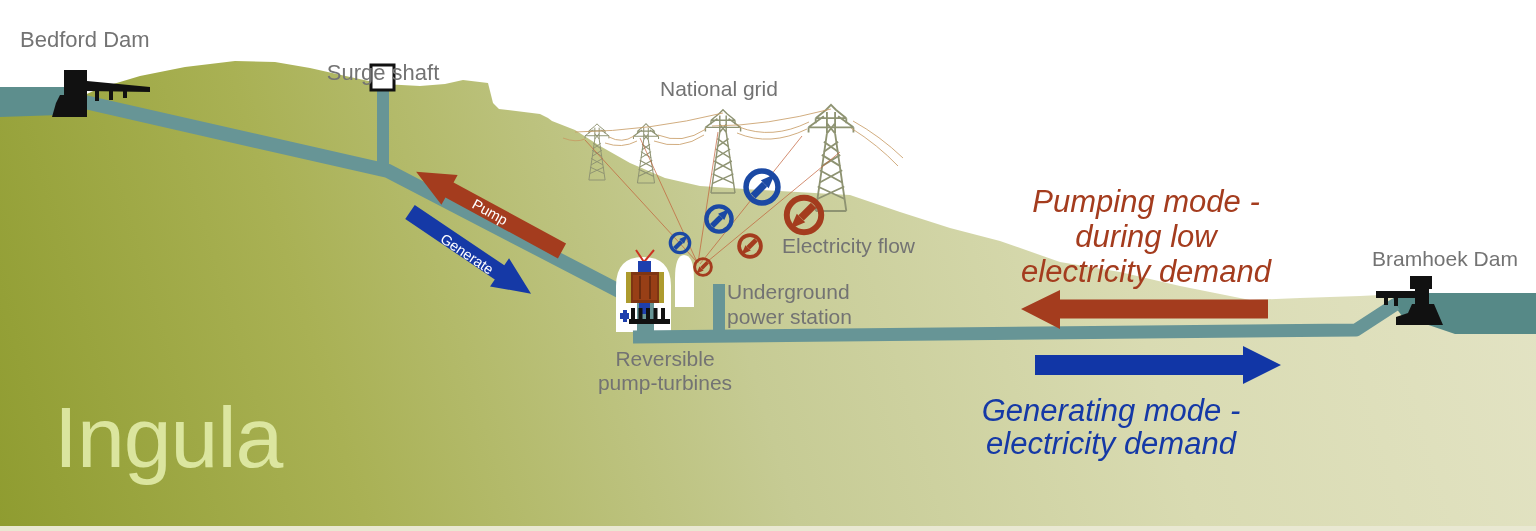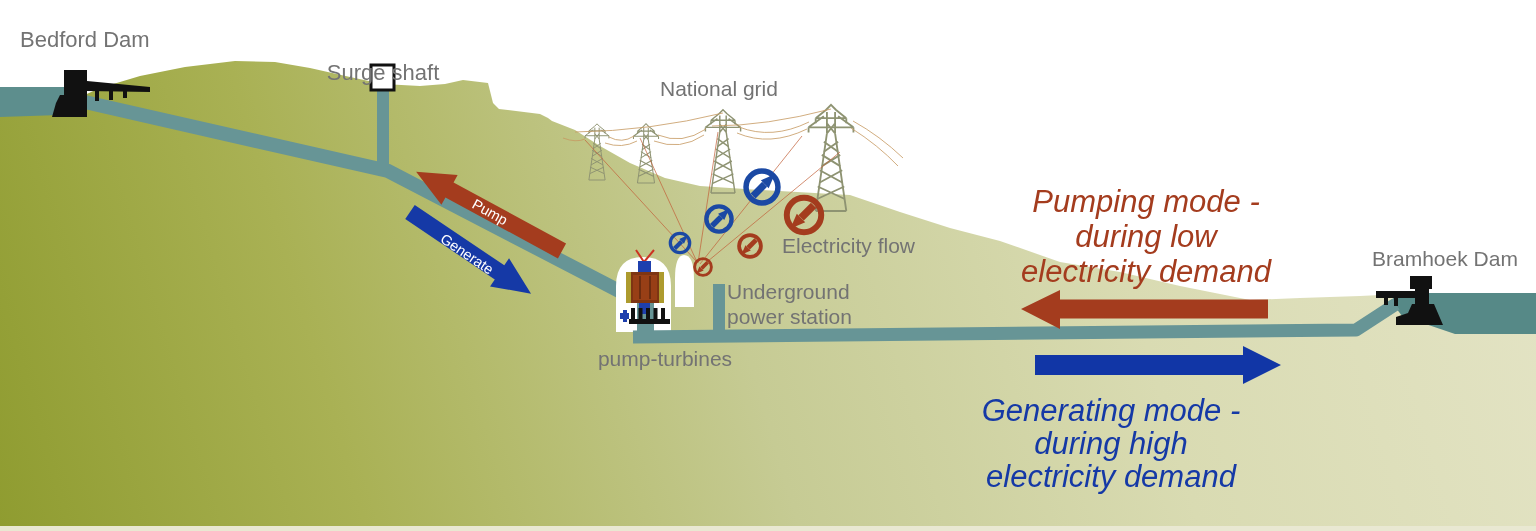--- a/index.html
+++ b/index.html
@@ -188,30 +188,31 @@
   <div class="lbl" style="left:660px;top:76px;font-size:21px;">National grid</div>
 
   <div class="lbl" style="left:782px;top:233px;font-size:21px;">Electricity flow</div>
 
   <div class="lbl" style="left:727px;top:279px;font-size:21px;">
     <span style="display:block">Underground</span>
     <span style="display:block">power station</span>
   </div>
 
   <div class="lbl center" style="left:585px;top:347px;width:160px;font-size:21px;line-height:24px;">
+    <span style="display:block">Reversible</span>
     <span style="display:block">pump-turbines</span>
   </div>
 
   <div class="lbl" style="left:1372px;top:246px;font-size:21px;">Bramhoek Dam</div>
 
   <div class="mode pumping" style="left:981px;top:184px;">
     <span>Pumping mode -</span>
     <span>during low</span>
     <span>electricity demand</span>
   </div>
 
   <div class="mode generating" style="left:946px;top:394px;">
     <span>Generating mode -</span>
-    <span>during high</span>
     <span>electricity demand</span>
   </div>
 
+  <div class="watermark">Ingula</div>
 </div>
 
 </body></html>

